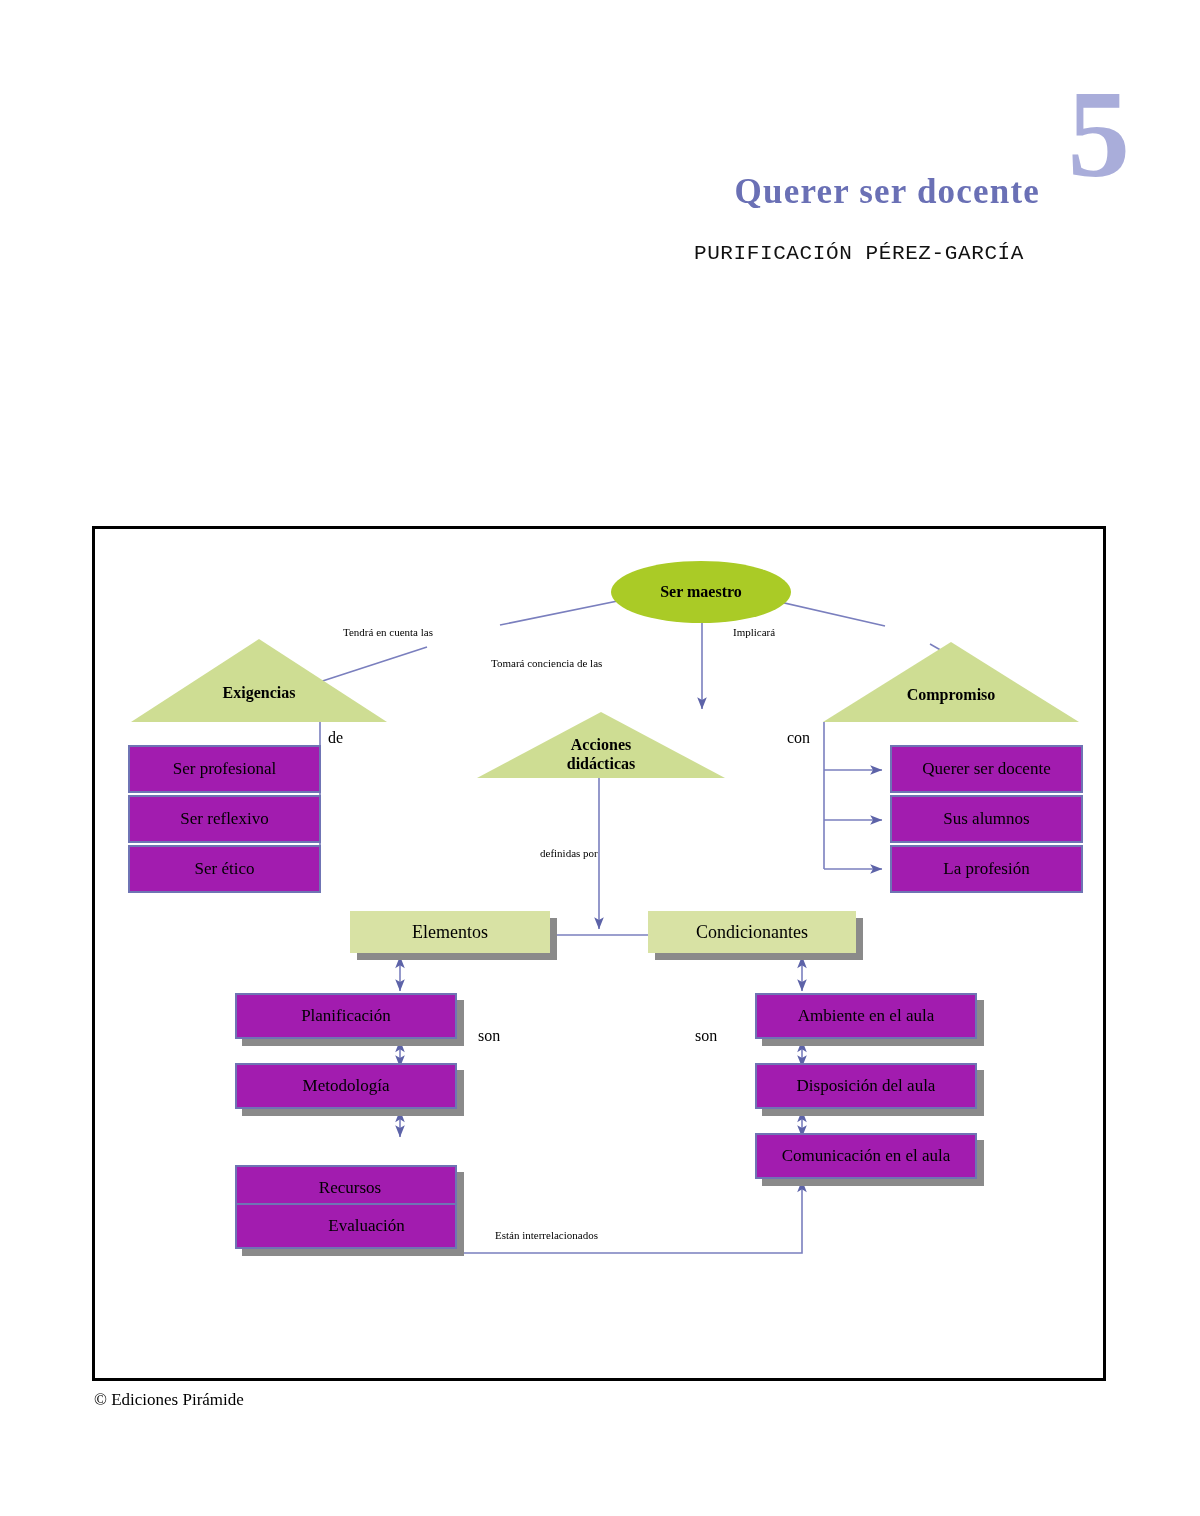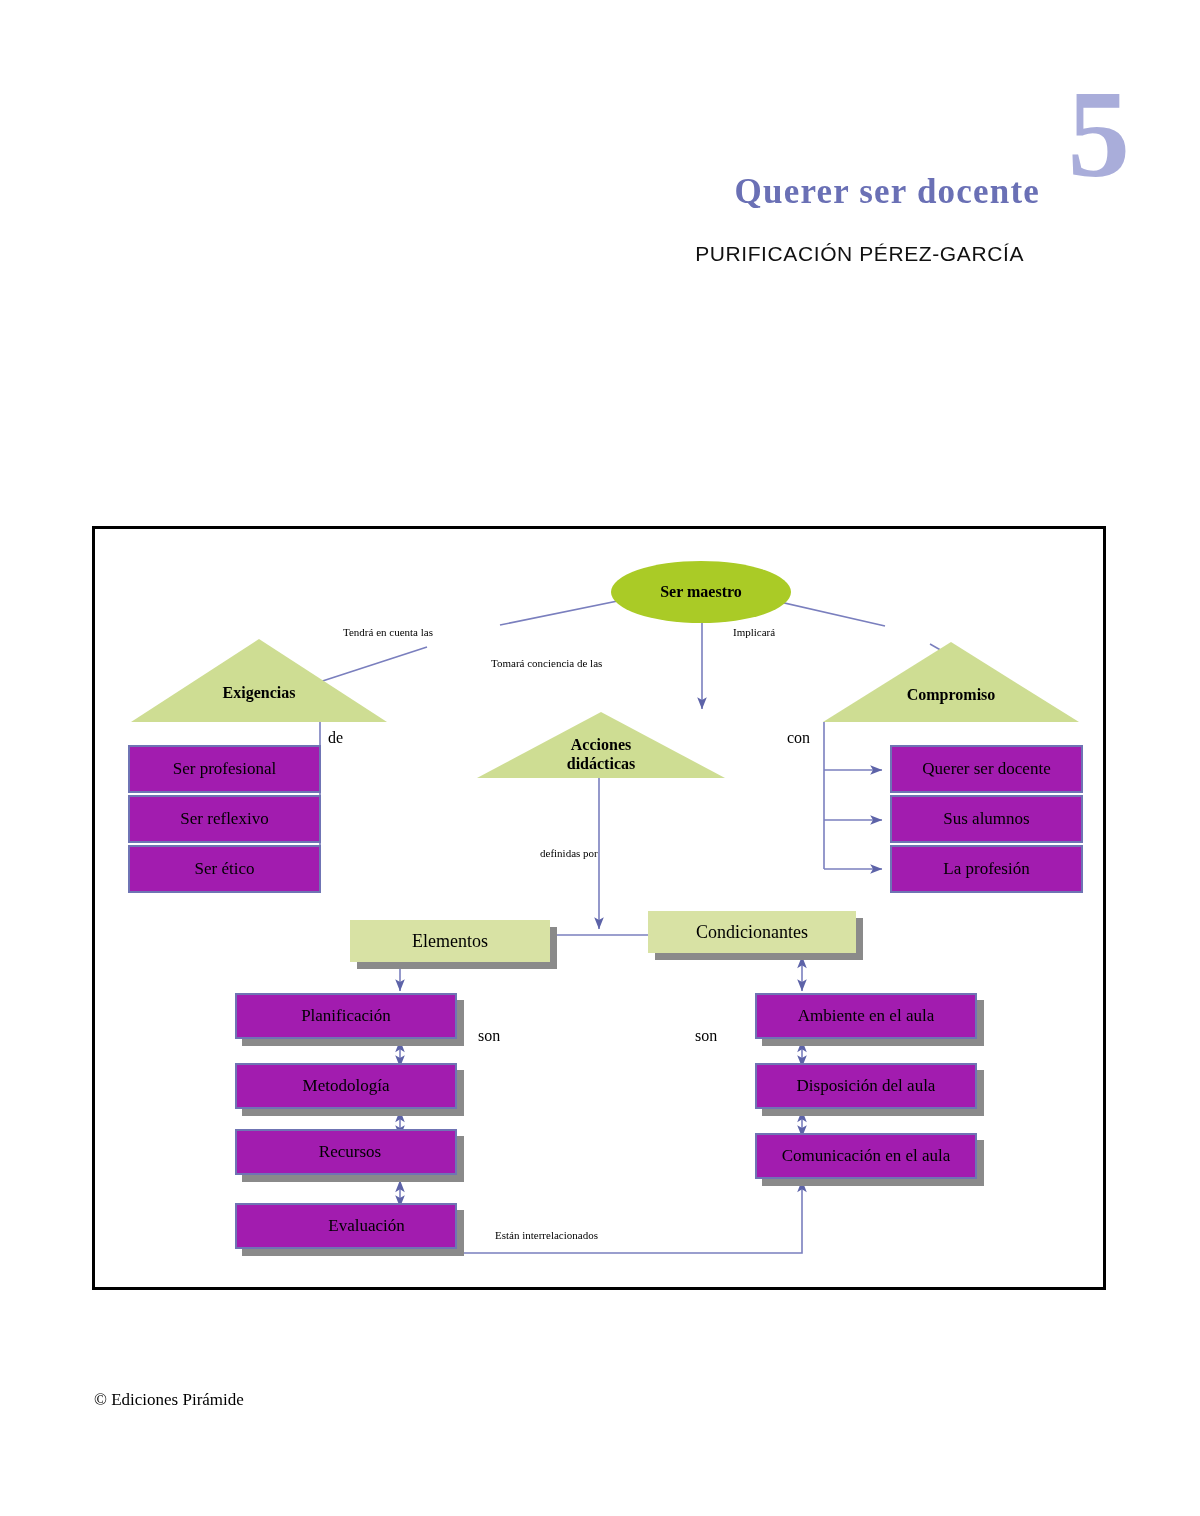--- a/index.html
+++ b/index.html
@@ -44,36 +44,36 @@
     font-size: 35px;
     font-weight: 700;
     color: #6a70b5;
     letter-spacing: 1.2px;
     white-space: nowrap;
   }
   .chapter-author {
     position: absolute;
     right: 176px;
     top: 242px;
-    font-family: Liberation Sans, sans-serif;
+    font-family: Liberation Mono, monospace;
     font-size: 21px;
     font-weight: 400;
     color: #111111;
     letter-spacing: 0.6px;
     white-space: nowrap;
     margin-left: 24px;
   }
 
   
   .diagram-frame {
     position: absolute;
     left: 92px;
     top: 526px;
     width: 1014px;
-    height: 764px;
+    height: 855px;
     border: 3px solid #000000;
     box-sizing: border-box;
     background: #ffffff;
   }
   .diagram-canvas {
     position: absolute;
     left: 0;
     top: 0;
     width: 1008px;
     height: 758px;
@@ -281,34 +281,34 @@
     <div class="node box-node" style="left:795px; top:216px; width:193px; height:48px;">
       <span>Querer ser docente</span>
     </div>
     <div class="node box-node" style="left:795px; top:266px; width:193px; height:48px;">
       <span>Sus alumnos</span>
     </div>
     <div class="node box-node" style="left:795px; top:316px; width:193px; height:48px;">
       <span>La profesión</span>
     </div>
 
-    <div class="node band-node" style="left:255px; top:391px; width:200px; height:42px;">
+    <div class="node band-node" style="left:255px; top:382px; width:200px; height:42px;">
       <span>Elementos</span>
     </div>
     <div class="node band-node" style="left:553px; top:382px; width:208px; height:42px;">
       <span>Condicionantes</span>
     </div>
 
     <div class="node box-node shadowed" style="left:140px; top:464px; width:222px; height:46px;">
       <span>Planificación</span>
     </div>
     <div class="node box-node shadowed" style="left:140px; top:534px; width:222px; height:46px;">
       <span>Metodología</span>
     </div>
-    <div class="node box-node shadowed" style="left:140px; top:600px; width:222px; height:46px;padding-left:8px;">
+    <div class="node box-node shadowed" style="left:140px; top:636px; width:222px; height:46px;padding-left:8px;">
       <span>Recursos</span>
     </div>
     <div class="node box-node shadowed" style="left:140px; top:674px; width:222px; height:46px;padding-left:41px;">
       <span>Evaluación</span>
     </div>
     <div class="edge-label small" style="left:383px; top:498px;">son</div>
 
     <div class="node box-node shadowed" style="left:660px; top:464px; width:222px; height:46px;">
       <span>Ambiente en el aula</span>
     </div>

